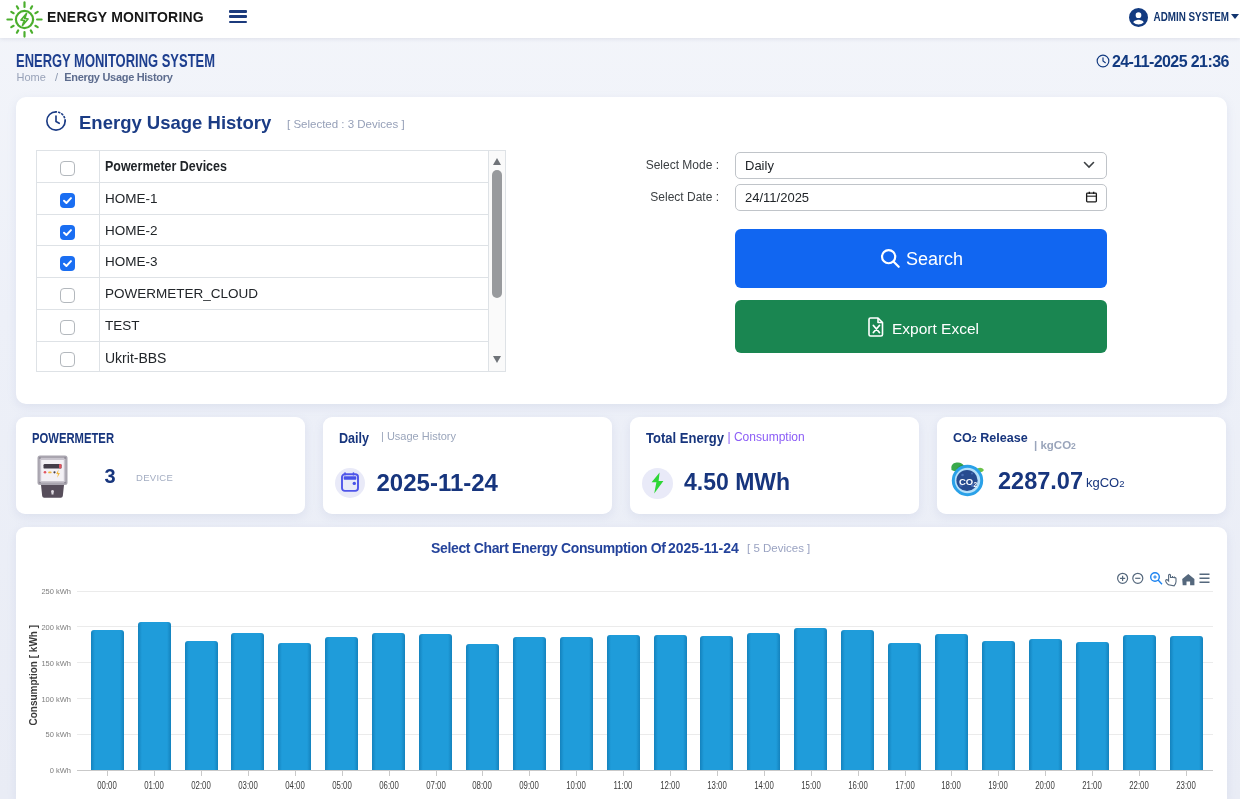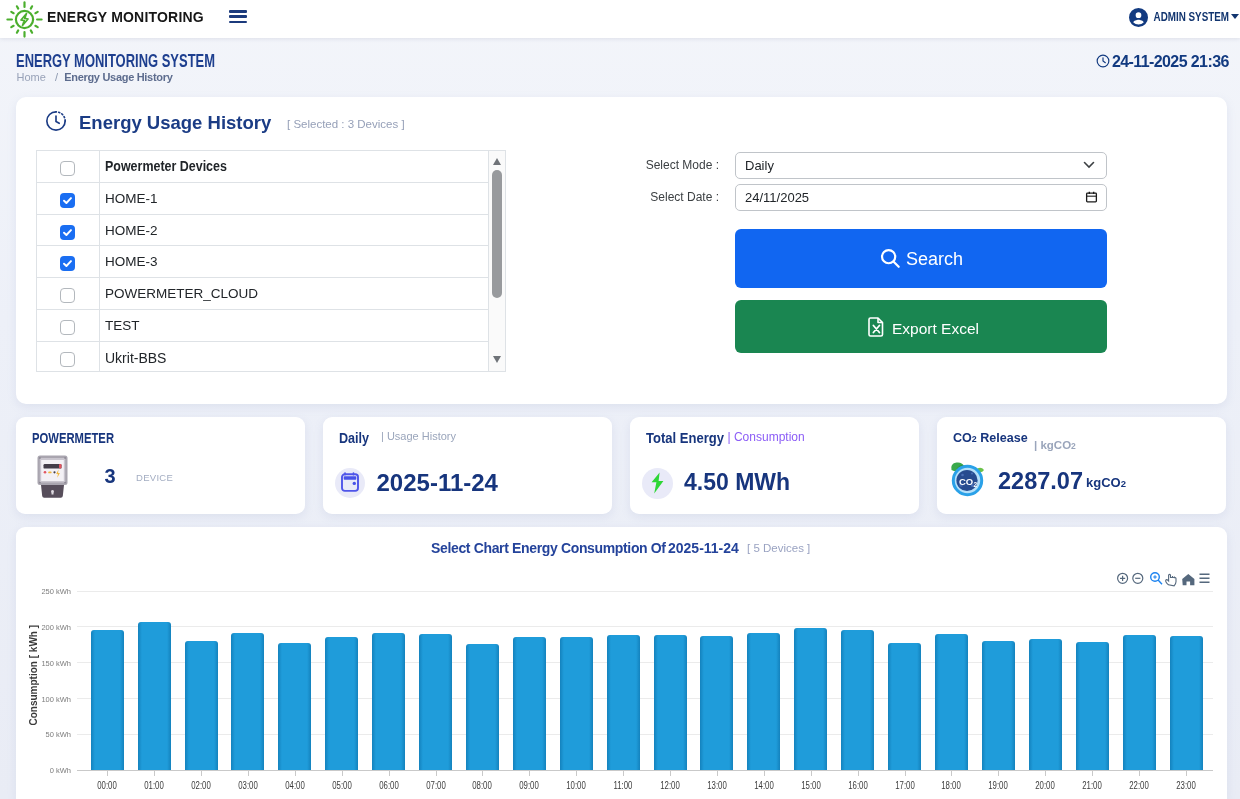--- a/index.html
+++ b/index.html
@@ -171,21 +171,21 @@
 <circle cx="19.5" cy="20.5" r="14.2" fill="#b5e0fa" stroke="#2aa1e8" stroke-width="3"></circle>
 <circle cx="19" cy="20.5" r="10.6" fill="#274b8f"></circle>
 <circle cx="14.5" cy="15" r="1.3" fill="#4a6fb5"></circle>
     <circle cx="24.5" cy="25.5" r="1.6" fill="#4a6fb5"></circle>
     <circle cx="13" cy="25" r="2" fill="#3f63ab"></circle>
     <circle cx="24" cy="13.5" r="1" fill="#4a6fb5"></circle>
 <text x="11" y="24.5" font-family="Liberation Sans,sans-serif" font-size="9.5" font-weight="bold" fill="#fff">CO</text>
 <text x="25.5" y="27" font-family="Liberation Sans,sans-serif" font-size="6.5" font-weight="bold" fill="#fff">2</text>
 </svg>
 <div class="abs" style="left:998px;top:468px;font-size:23.5px;font-weight:bold;color:#17357d;">2287.07</div>
-<div class="abs" style="left:1086px;top:474.5px;font-size:13px;font-weight:bold;color:#17357d;">kgCO<span style="font-size:9.5px;">2</span></div>
+<div class="abs" style="left:1086px;top:474.5px;font-size:13px;font-weight:normal;color:#17357d;">kgCO<span style="font-size:9.5px;">2</span></div>
 <div class="card" style="left:16px;top:527px;width:1211px;height:272px;border-radius:9px 9px 0 0;"></div>
 <div class="abs" style="left:431px;top:540px;font-size:14px;font-weight:bold;color:#24439b;letter-spacing:-.35px;">Select Chart Energy Consumption Of</div>
 <div class="abs" style="left:668px;top:540px;font-size:14px;font-weight:bold;color:#24439b;">2025-11-24</div>
 <div class="abs" style="left:747px;top:542px;font-size:11.5px;color:#9aa3c2;">[ 5 Devices ]</div>
 <svg class="abs" style="left:1116px;top:571px" width="96" height="16" viewBox="0 0 96 16">
 <g stroke="#55687d" stroke-width="1.2" fill="none">
 <circle cx="6.6" cy="7.3" r="5"></circle>
       <path d="M4 7.3h5.2M6.6 4.7v5.2"></path>
 <circle cx="21.8" cy="7.3" r="5"></circle>
       <path d="M19.2 7.3h5.2"></path>

